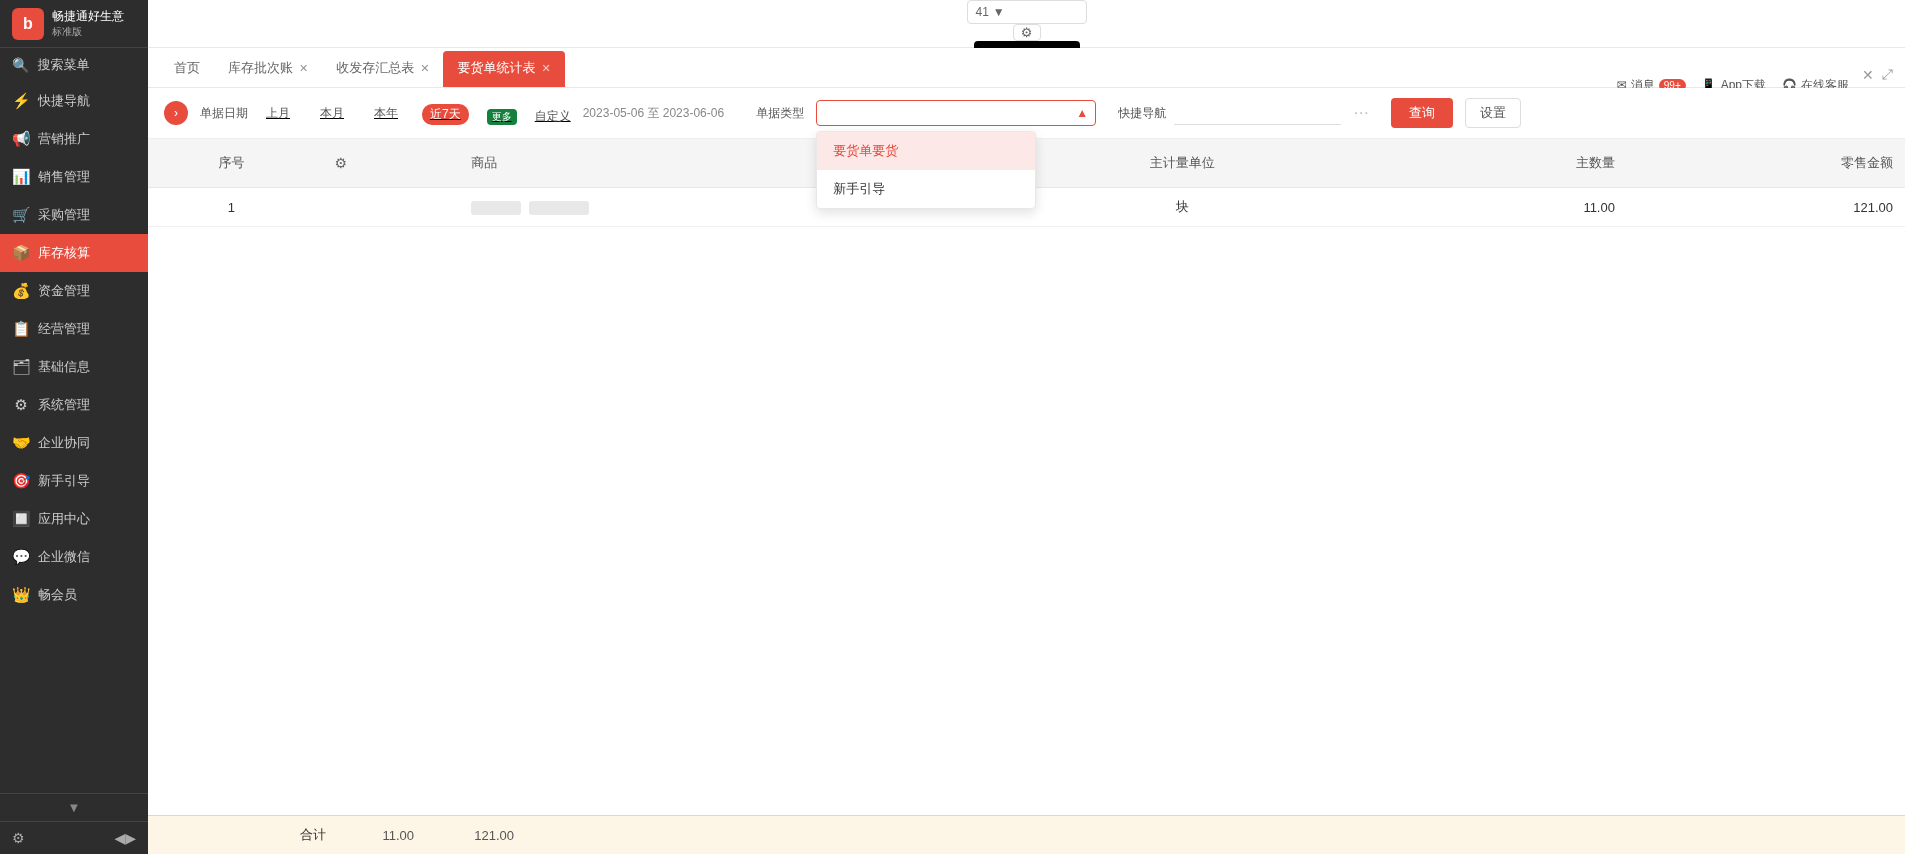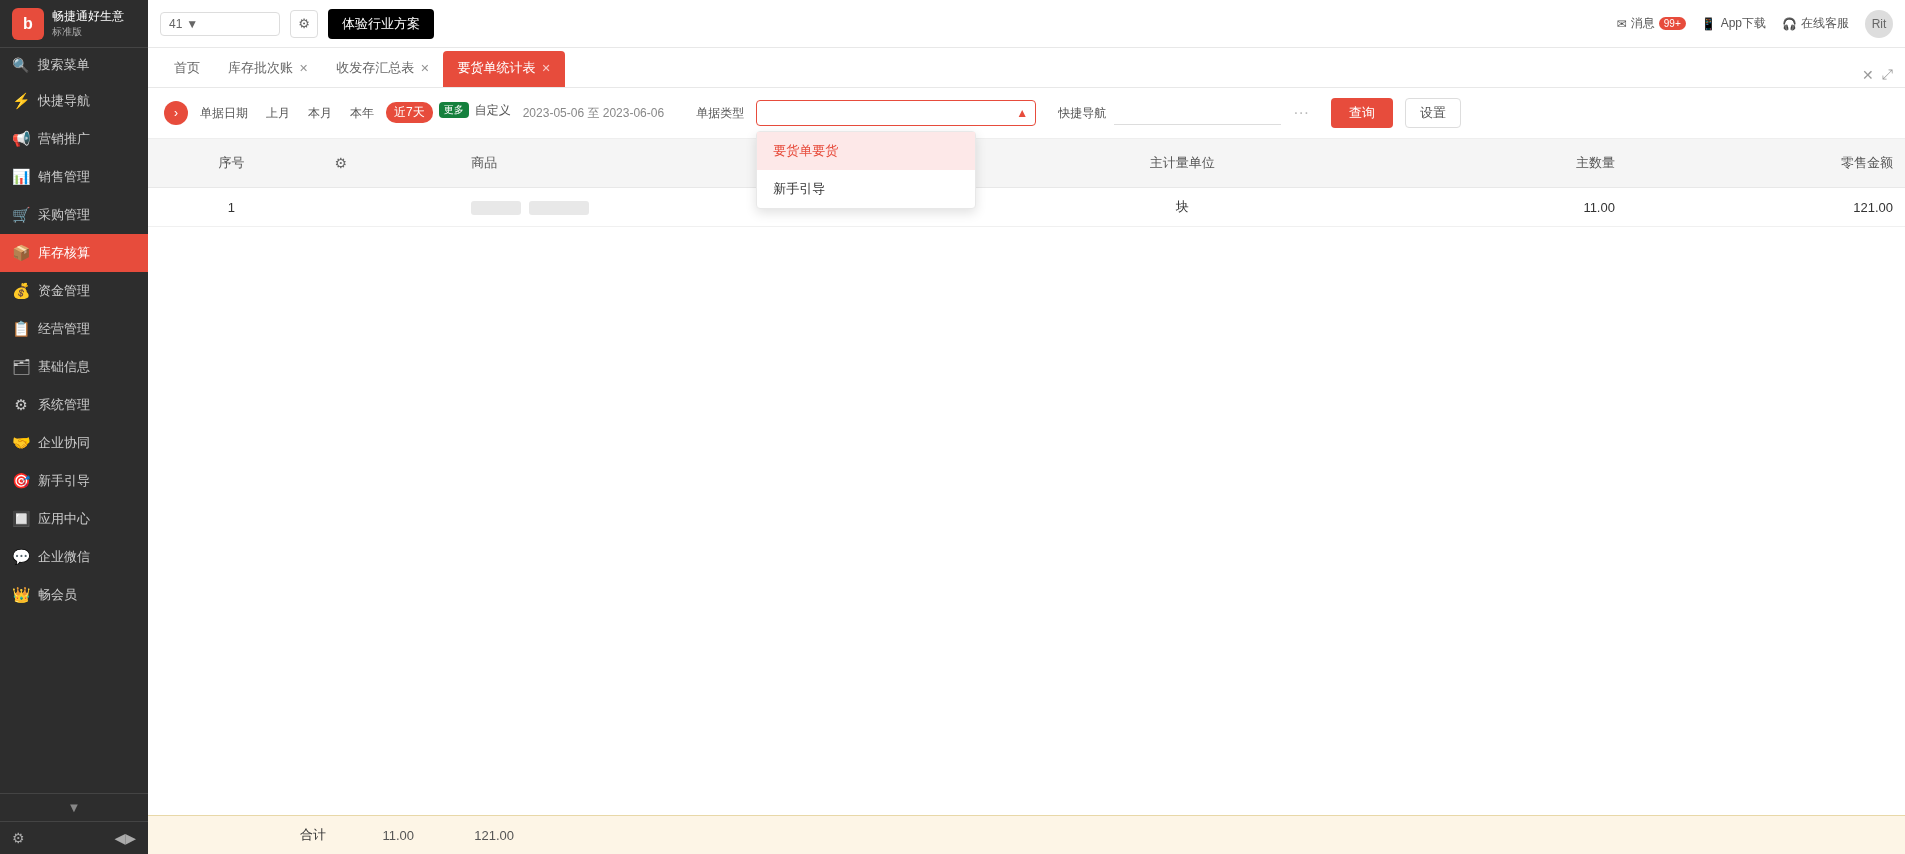--- a/index.html
+++ b/index.html
@@ -106,21 +106,21 @@
     }
 
     
     .top-bar {
       height: 48px;
       background: #fff;
       display: flex;
       align-items: center;
       padding: 0 12px;
       border-bottom: 1px solid #e8e8e8;
-      gap: 10px;
+      flex-direction: column;
     }
     .top-bar .store-selector {
       display: flex;
       align-items: center;
       gap: 4px;
       border: 1px solid #ddd;
       border-radius: 4px;
       padding: 4px 8px;
       cursor: pointer;
       font-size: 12px;
@@ -281,23 +281,24 @@
       font-size: 12px;
       flex-shrink: 0;
     }
     .filter-label {
       font-size: 12px;
       color: #555;
       flex-shrink: 0;
     }
     .filter-date-group {
       display: flex;
-      align-items: flex-start;
-      gap: 6px;
+      align-items: flex-end;
+      gap: 18px;
       flex-shrink: 0;
+      text-decoration: underline;
     }
     .filter-date-btn {
       font-size: 12px;
       color: #555;
       cursor: pointer;
       padding: 3px 6px;
       border-radius: 3px;
     }
     .filter-date-btn.active-red {
       background: #e74c3c;

